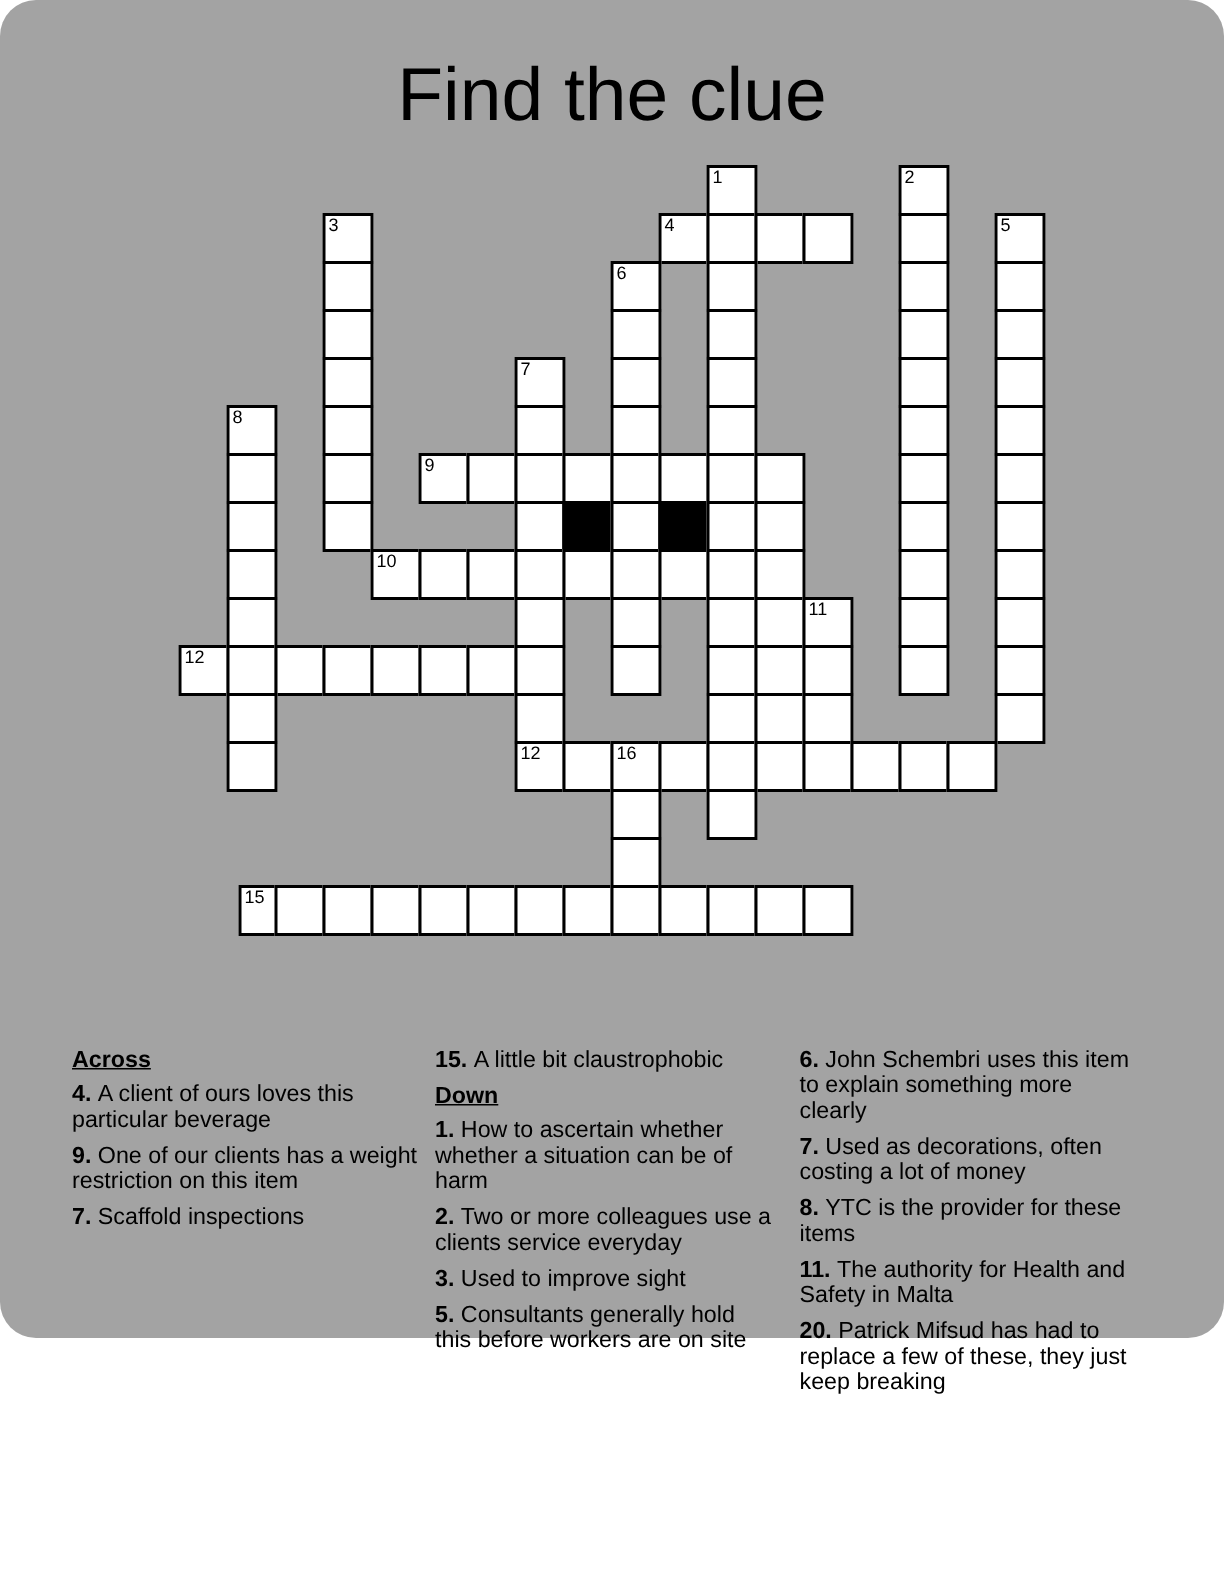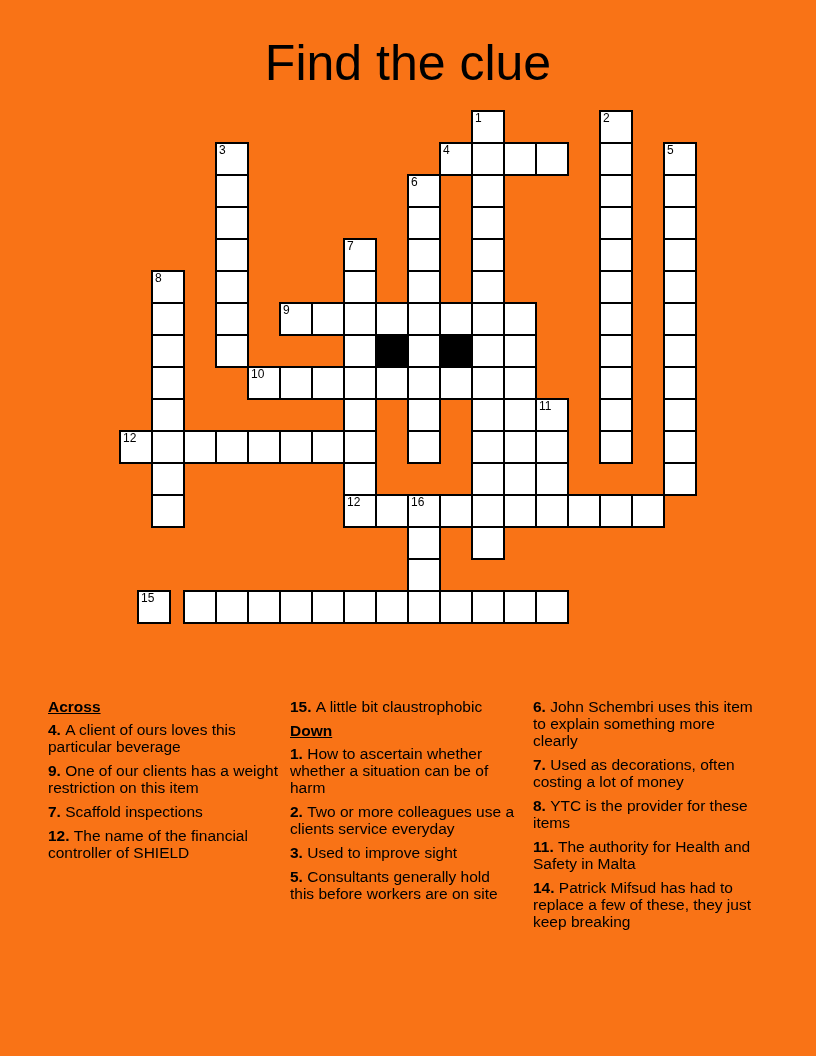--- a/index.html
+++ b/index.html
@@ -3,21 +3,21 @@
 <meta charset="utf-8">
 <style>
   html, body { margin: 0; padding: 0; background: #ffffff; }
   body {
     width: 816px; height: 1056px;
     font-family: "Liberation Sans", sans-serif;
     color: #000000;
     position: relative;
     overflow: hidden;
   }
-  .page { position: relative; width: 816px; height: 1056px; background: #f97316; }
+  .page { position: relative; width: 816px; height: 892px; background: #a3a3a3; border-radius: 24px; }
 
   .title {
     position: absolute;
     top: 34px; left: 0;
     width: 100%;
     margin: 0;
     text-align: center;
     font-size: 50px;
     font-weight: 400;
     letter-spacing: 0px;
@@ -196,21 +196,21 @@
       <div class="cell" style="left: 439px; top: 494px;"></div>
       <div class="cell" style="left: 471px; top: 494px;"></div>
       <div class="cell" style="left: 503px; top: 494px;"></div>
       <div class="cell" style="left: 535px; top: 494px;"></div>
       <div class="cell" style="left: 567px; top: 494px;"></div>
       <div class="cell" style="left: 599px; top: 494px;"></div>
       <div class="cell" style="left: 631px; top: 494px;"></div>
       <div class="cell" style="left: 407px; top: 526px;"></div>
       <div class="cell" style="left: 471px; top: 526px;"></div>
       <div class="cell" style="left: 407px; top: 558px;"></div>
-      <div class="cell" style="left: 137px; top: 590px;">
+      <div class="cell" style="left: 159px; top: 590px;">
         <span class="num">15</span>
       </div>
       <div class="cell" style="left: 183px; top: 590px;"></div>
       <div class="cell" style="left: 215px; top: 590px;"></div>
       <div class="cell" style="left: 247px; top: 590px;"></div>
       <div class="cell" style="left: 279px; top: 590px;"></div>
       <div class="cell" style="left: 311px; top: 590px;"></div>
       <div class="cell" style="left: 343px; top: 590px;"></div>
       <div class="cell" style="left: 375px; top: 590px;"></div>
       <div class="cell" style="left: 407px; top: 590px;"></div>
@@ -218,31 +218,30 @@
       <div class="cell" style="left: 471px; top: 590px;"></div>
       <div class="cell" style="left: 503px; top: 590px;"></div>
       <div class="cell" style="left: 535px; top: 590px;"></div>
     </div>
   <div class="clues">
     <div class="clue-col clue-col-1">
         <div class="clue-heading">Across</div>
         <p class="clue"><span class="n">4. </span>A client of ours loves this particular beverage</p>
         <p class="clue"><span class="n">9. </span>One of our clients has a weight restriction on this item</p>
         <p class="clue"><span class="n">7. </span>Scaffold inspections</p>
-        <p class="clue"><span class="n">12. </span>The name of the financial controller of SHIELD</p>
       </div>
     <div class="clue-col clue-col-2">
         <p class="clue"><span class="n">15. </span>A little bit claustrophobic</p>
         <div class="clue-heading">Down</div>
         <p class="clue"><span class="n">1. </span>How to ascertain whether whether a situation can be of harm</p>
         <p class="clue"><span class="n">2. </span>Two or more colleagues use a clients service everyday</p>
         <p class="clue"><span class="n">3. </span>Used to improve sight</p>
         <p class="clue"><span class="n">5. </span>Consultants generally hold this before workers are on site</p>
       </div>
     <div class="clue-col clue-col-3">
         <p class="clue"><span class="n">6. </span>John Schembri uses this item to explain something more clearly</p>
         <p class="clue"><span class="n">7. </span>Used as decorations, often costing a lot of money</p>
         <p class="clue"><span class="n">8. </span>YTC is the provider for these items</p>
         <p class="clue"><span class="n">11. </span>The authority for Health and Safety in Malta</p>
-        <p class="clue"><span class="n">14. </span>Patrick Mifsud has had to replace a few of these, they just keep breaking</p>
+        <p class="clue"><span class="n">20. </span>Patrick Mifsud has had to replace a few of these, they just keep breaking</p>
       </div>
   </div>
 </div>
 
 </body></html>

